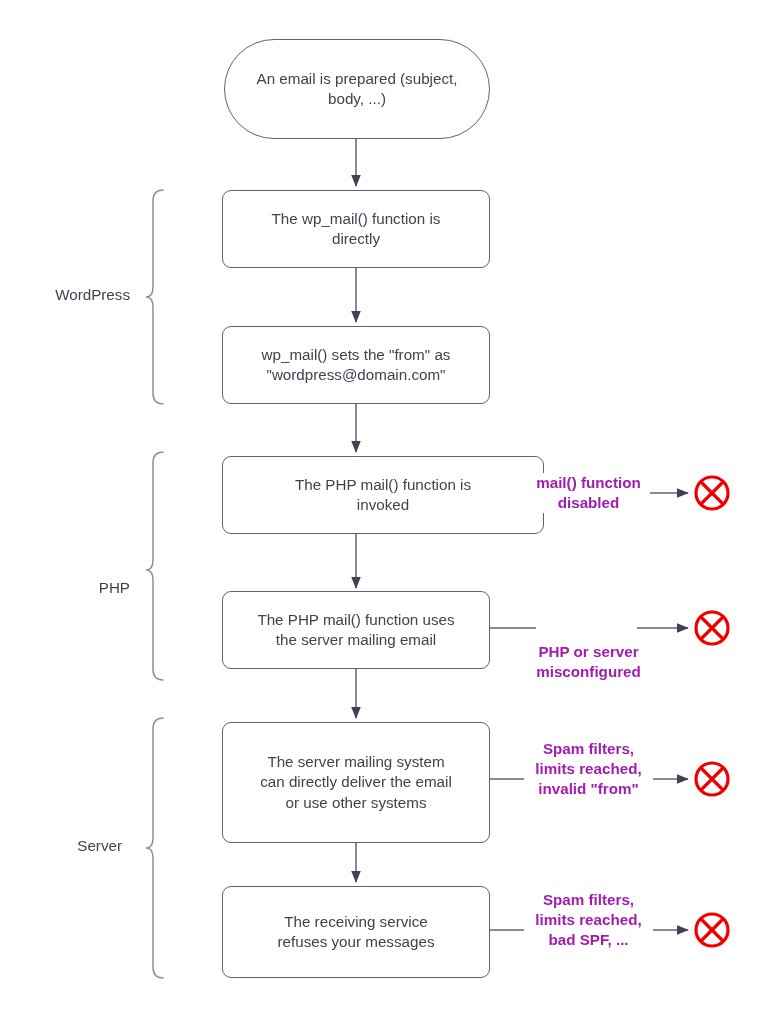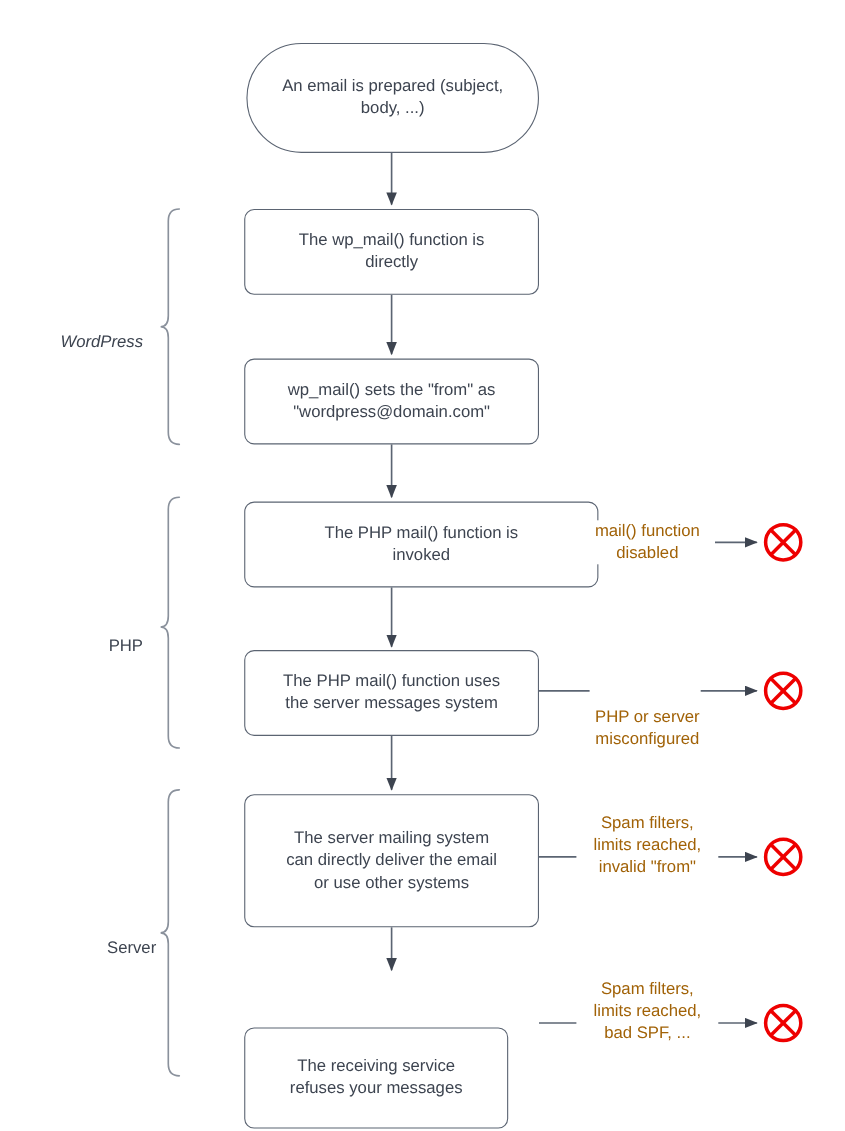--- a/index.html
+++ b/index.html
@@ -51,25 +51,26 @@
     position: absolute;
     font-size: 15.2px;
     color: #3d4450;
     text-align: right;
     white-space: nowrap;
   }
   .branch-label {
     position: absolute;
     font-size: 15.2px;
     line-height: 1.33;
-    color: #a16207;
+    color: #a21caf;
     text-align: center;
     white-space: pre-line;
     background: #ffffff;
     padding: 0 2px;
+    font-weight: bold;
   }
 </style>
 </head>
 <body>
 
 <div id="flow-root">
 
   <svg class="svg-layer" viewBox="0 0 768 1028" width="768" height="1028" xmlns="http://www.w3.org/2000/svg">
     <defs>
       <marker id="arrowhead" markerWidth="9" markerHeight="9" refX="7.4" refY="3.2" orient="auto" markerUnits="strokeWidth">
@@ -136,34 +137,34 @@
   <div class="node" style="left:222px; top:190px; width:268px; height:78px;">The wp_mail() function is
 directly</div>
 
   <div class="node" style="left:222px; top:326px; width:268px; height:78px;">wp_mail() sets the "from" as
 "wordpress@domain.com"</div>
 
   <div class="node" style="left:222px; top:456px; width:322px; height:78px;">The PHP mail() function is
 invoked</div>
 
   <div class="node" style="left:222px; top:591px; width:268px; height:78px;">The PHP mail() function uses
-the server messages system</div>
+the server mailing email</div>
 
   <div class="node" style="left:222px; top:722px; width:268px; height:121px;">The server mailing system
 can directly deliver the email
 or use other systems</div>
 
-  <div class="node" style="left:222px; top:886px; width:240px; height:92px;margin-top:48px;">The receiving service
+  <div class="node" style="left:222px; top:886px; width:268px; height:92px;">The receiving service
 refuses your messages</div>
 
-  <div class="group-label" style="left:18px; top:302px; width:112px;font-style:italic;">WordPress</div>
+  <div class="group-label" style="left:18px; top:286px; width:112px;">WordPress</div>
 
   <div class="group-label" style="left:18px; top:579px; width:112px;">PHP</div>
 
-  <div class="group-label" style="left:30px; top:837px; width:112px;margin-top:16px;">Server</div>
+  <div class="group-label" style="left:10px; top:837px; width:112px;">Server</div>
 
   <div class="branch-label" style="left:527px; top:473px; width:119px;">mail() function
 disabled</div>
 
   <div class="branch-label" style="left:527px; top:608px; width:119px;margin-top:34px;">PHP or server
 misconfigured</div>
 
   <div class="branch-label" style="left:524px; top:739px; width:125px;">Spam filters,
 limits reached,
 invalid "from"</div>

